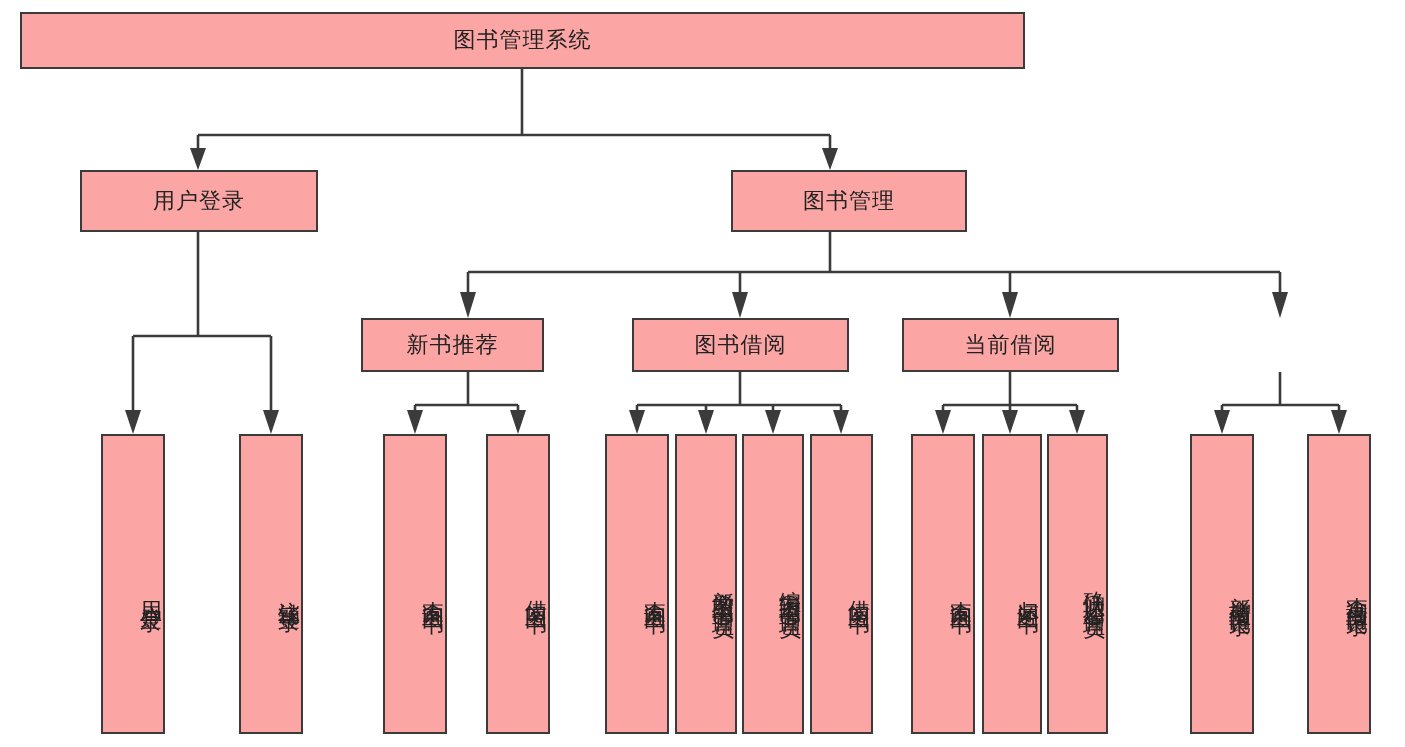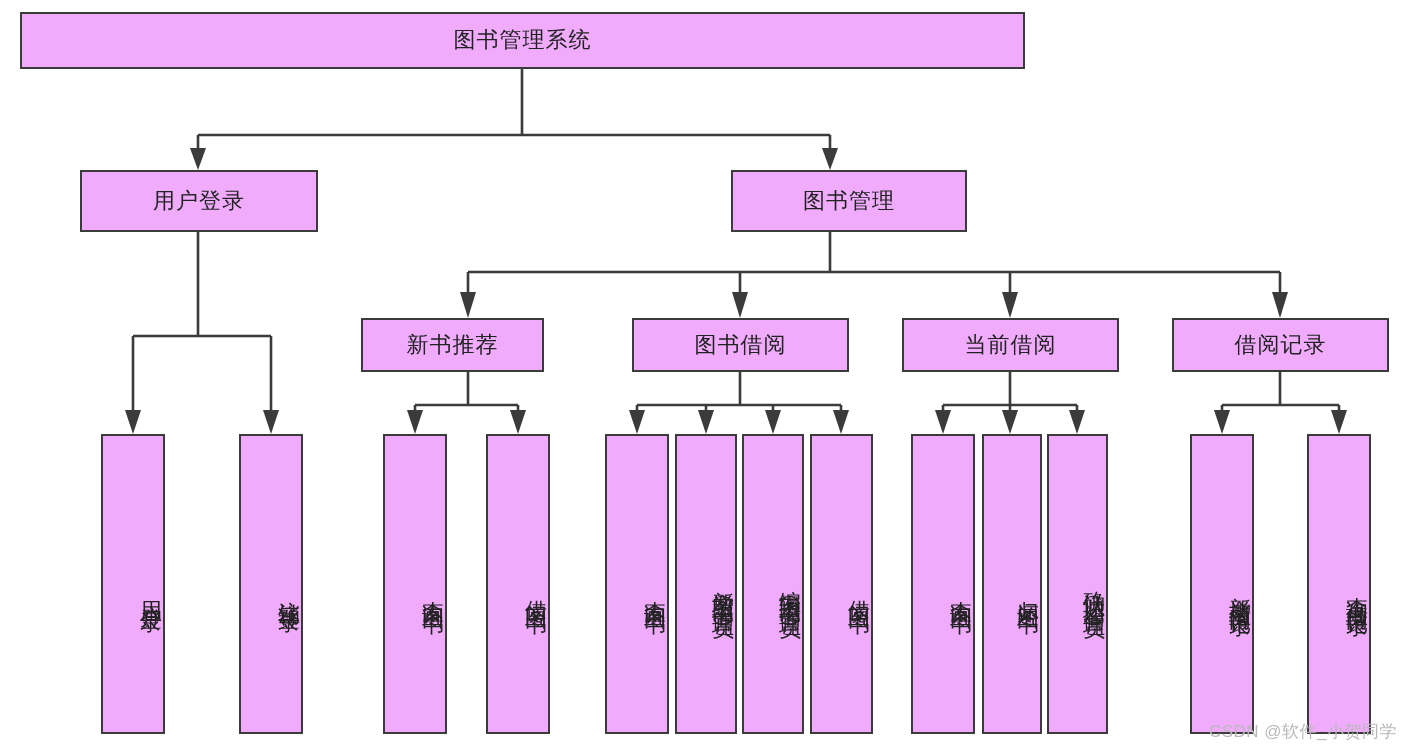--- a/index.html
+++ b/index.html
@@ -7,21 +7,21 @@
     width:1405px;height:747px;
     background:#ffffff;
     font-family:"Liberation Sans","DejaVu Sans",sans-serif;
     overflow:hidden;
     position:relative;
   }
   #canvas{position:absolute;left:0;top:0;width:1405px;height:747px;}
   .node{
     position:absolute;
     box-sizing:border-box;
-    background:#f0abfc;
+    background:#fca5a5;
     border:2px solid #3b3b3b;
     display:flex;
     align-items:center;
     justify-content:center;
     color:#222222;
   }
   .node.h{
     font-size:22px;
     letter-spacing:1px;
     line-height:1.1;
@@ -137,23 +137,20 @@
 
   <div class="node h" style="left:361px;top:318px;width:183px;height:54px;">
     <span>新书推荐</span>
   </div>
   <div class="node h" style="left:632px;top:318px;width:217px;height:54px;">
     <span>图书借阅</span>
   </div>
   <div class="node h" style="left:902px;top:318px;width:217px;height:54px;">
     <span>当前借阅</span>
   </div>
-  <div class="node h" style="left:1172px;top:318px;width:217px;height:54px;">
-    <span>借阅记录</span>
-  </div>
 
   <div class="node v" style="left:101px;top:434px;width:64px;height:300px;">
     <span>用户登录</span>
   </div>
   <div class="node v" style="left:239px;top:434px;width:64px;height:300px;">
     <span>注销登录</span>
   </div>
 
   <div class="node v" style="left:383px;top:434px;width:64px;height:300px;">
     <span>查询图书</span>
@@ -185,15 +182,14 @@
     <span>确认归还（管理员）</span>
   </div>
 
   <div class="node v" style="left:1190px;top:434px;width:64px;height:300px;">
     <span>新增借阅记录</span>
   </div>
   <div class="node v" style="left:1307px;top:434px;width:64px;height:300px;">
     <span>查询借阅记录</span>
   </div>
 
-  <div class="watermark">CSDN @软件_小贺同学</div>
 
 </div>
 
 </body></html>

